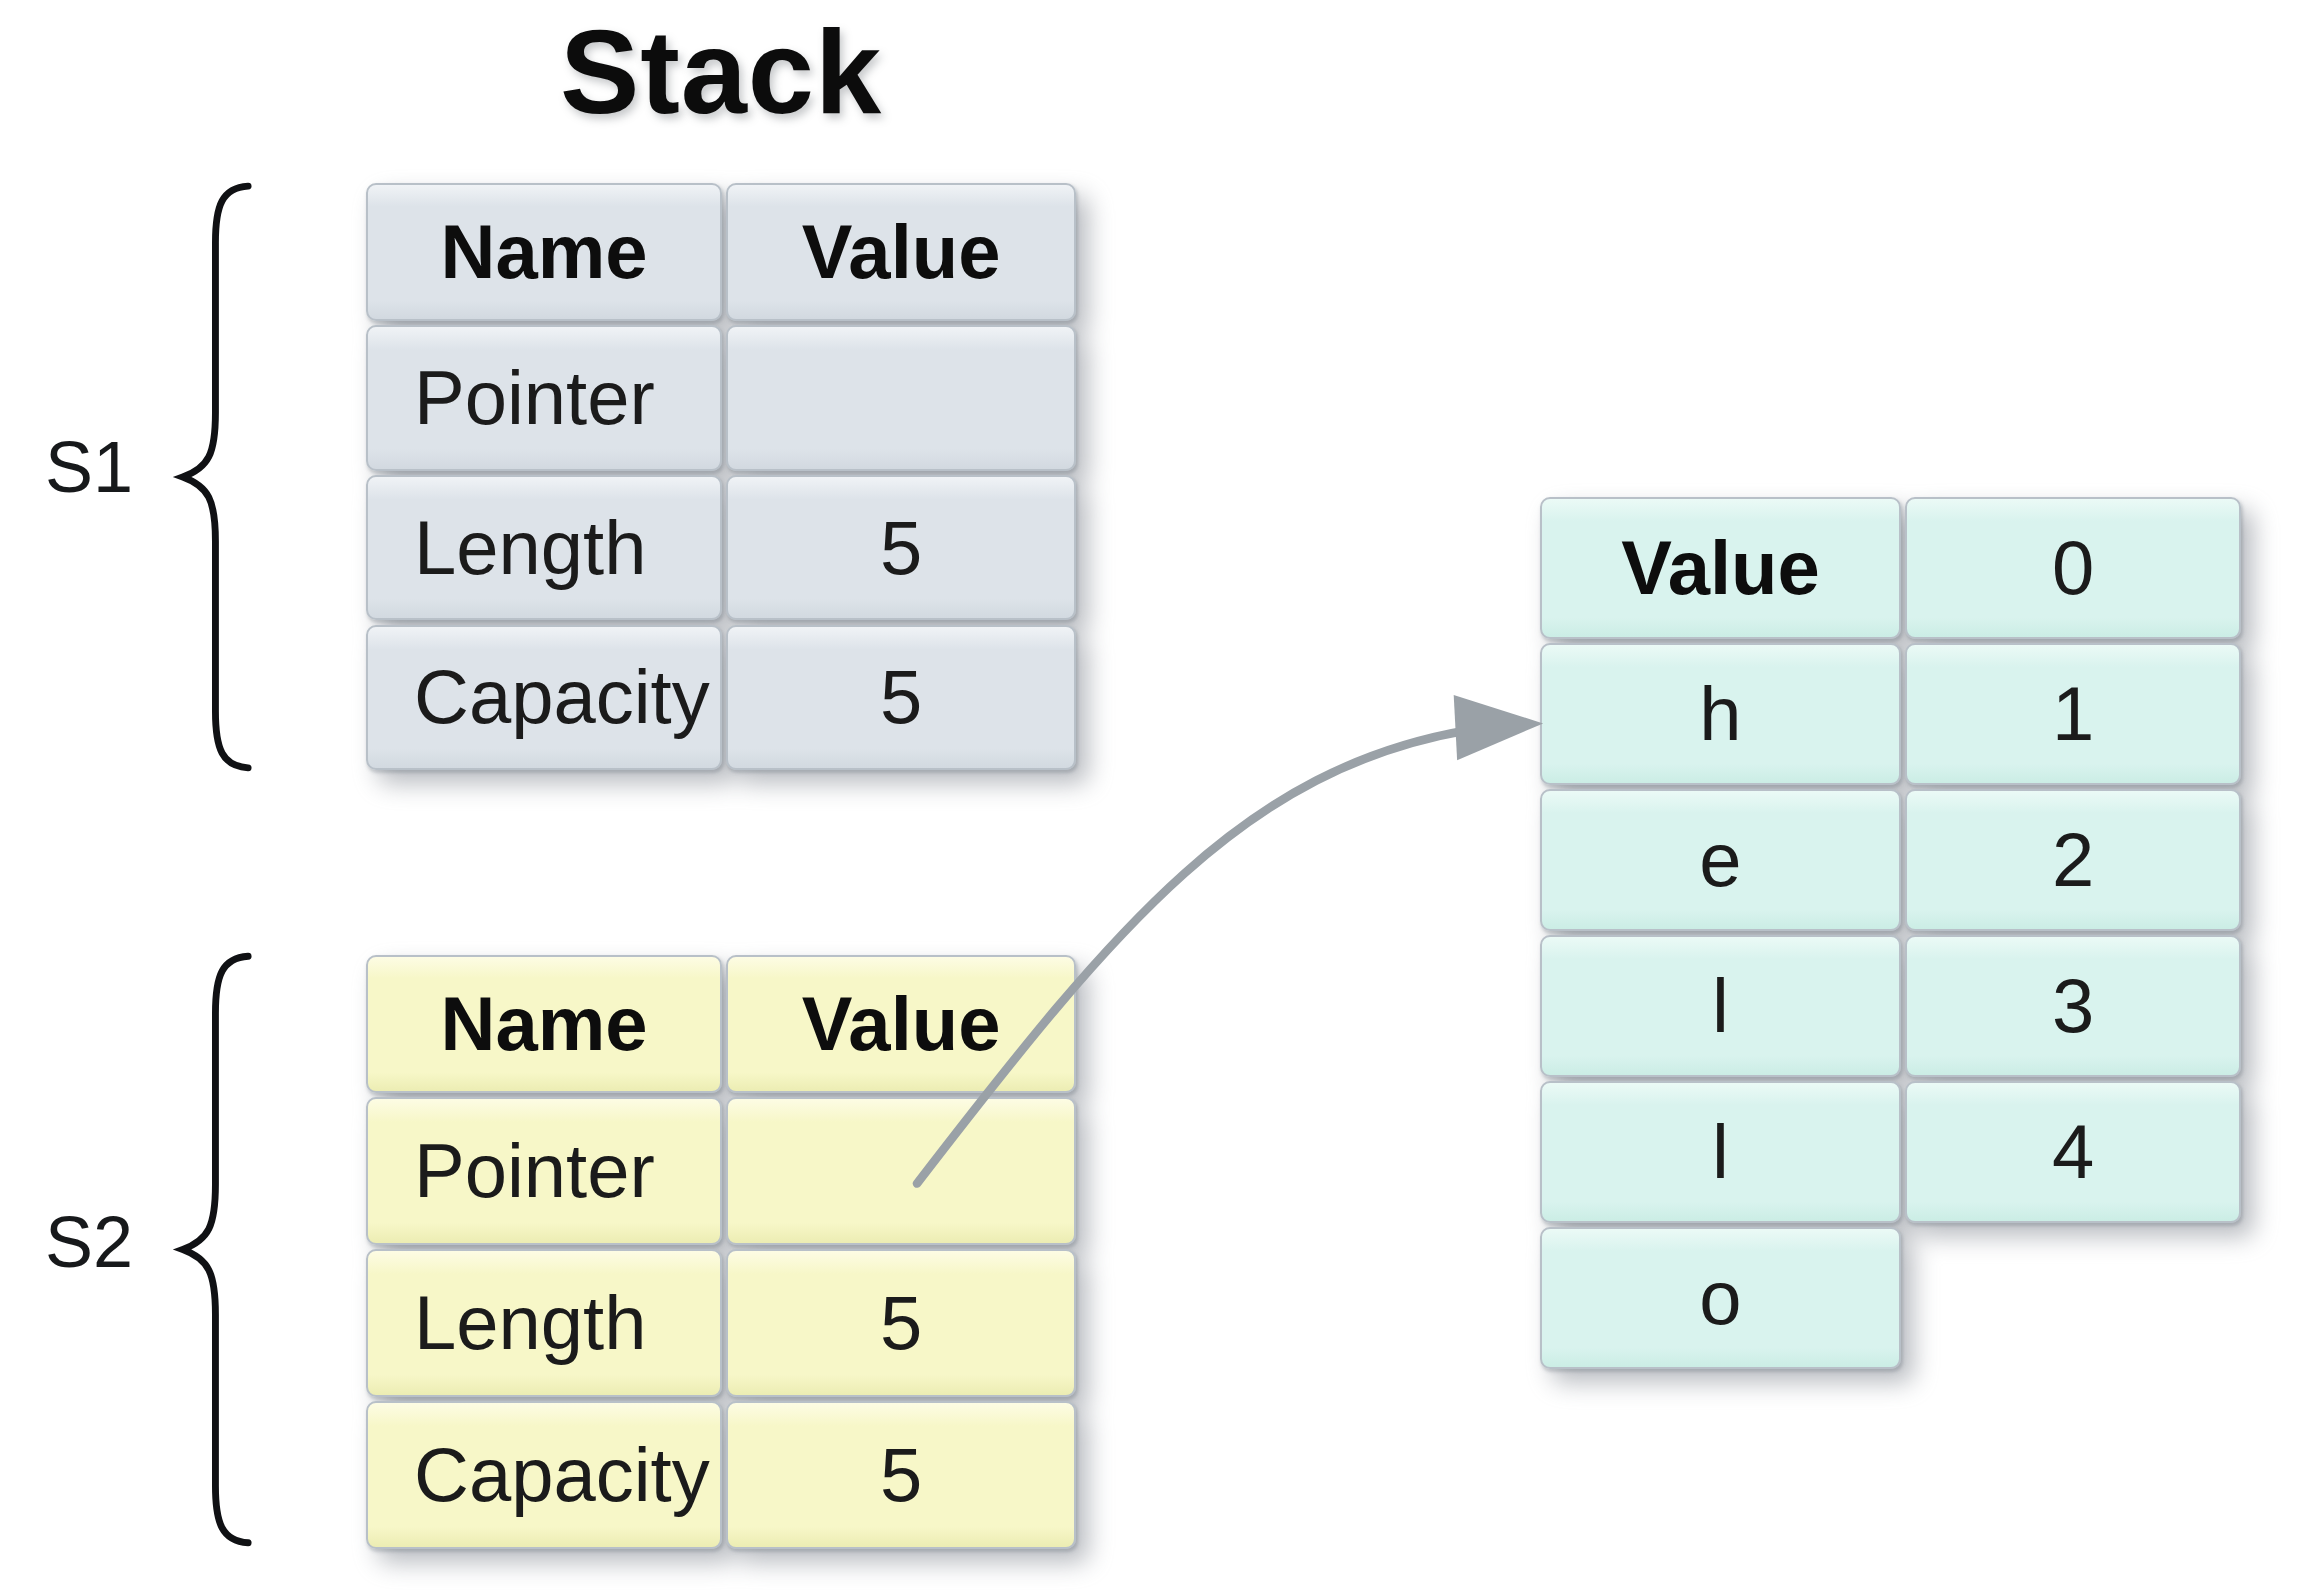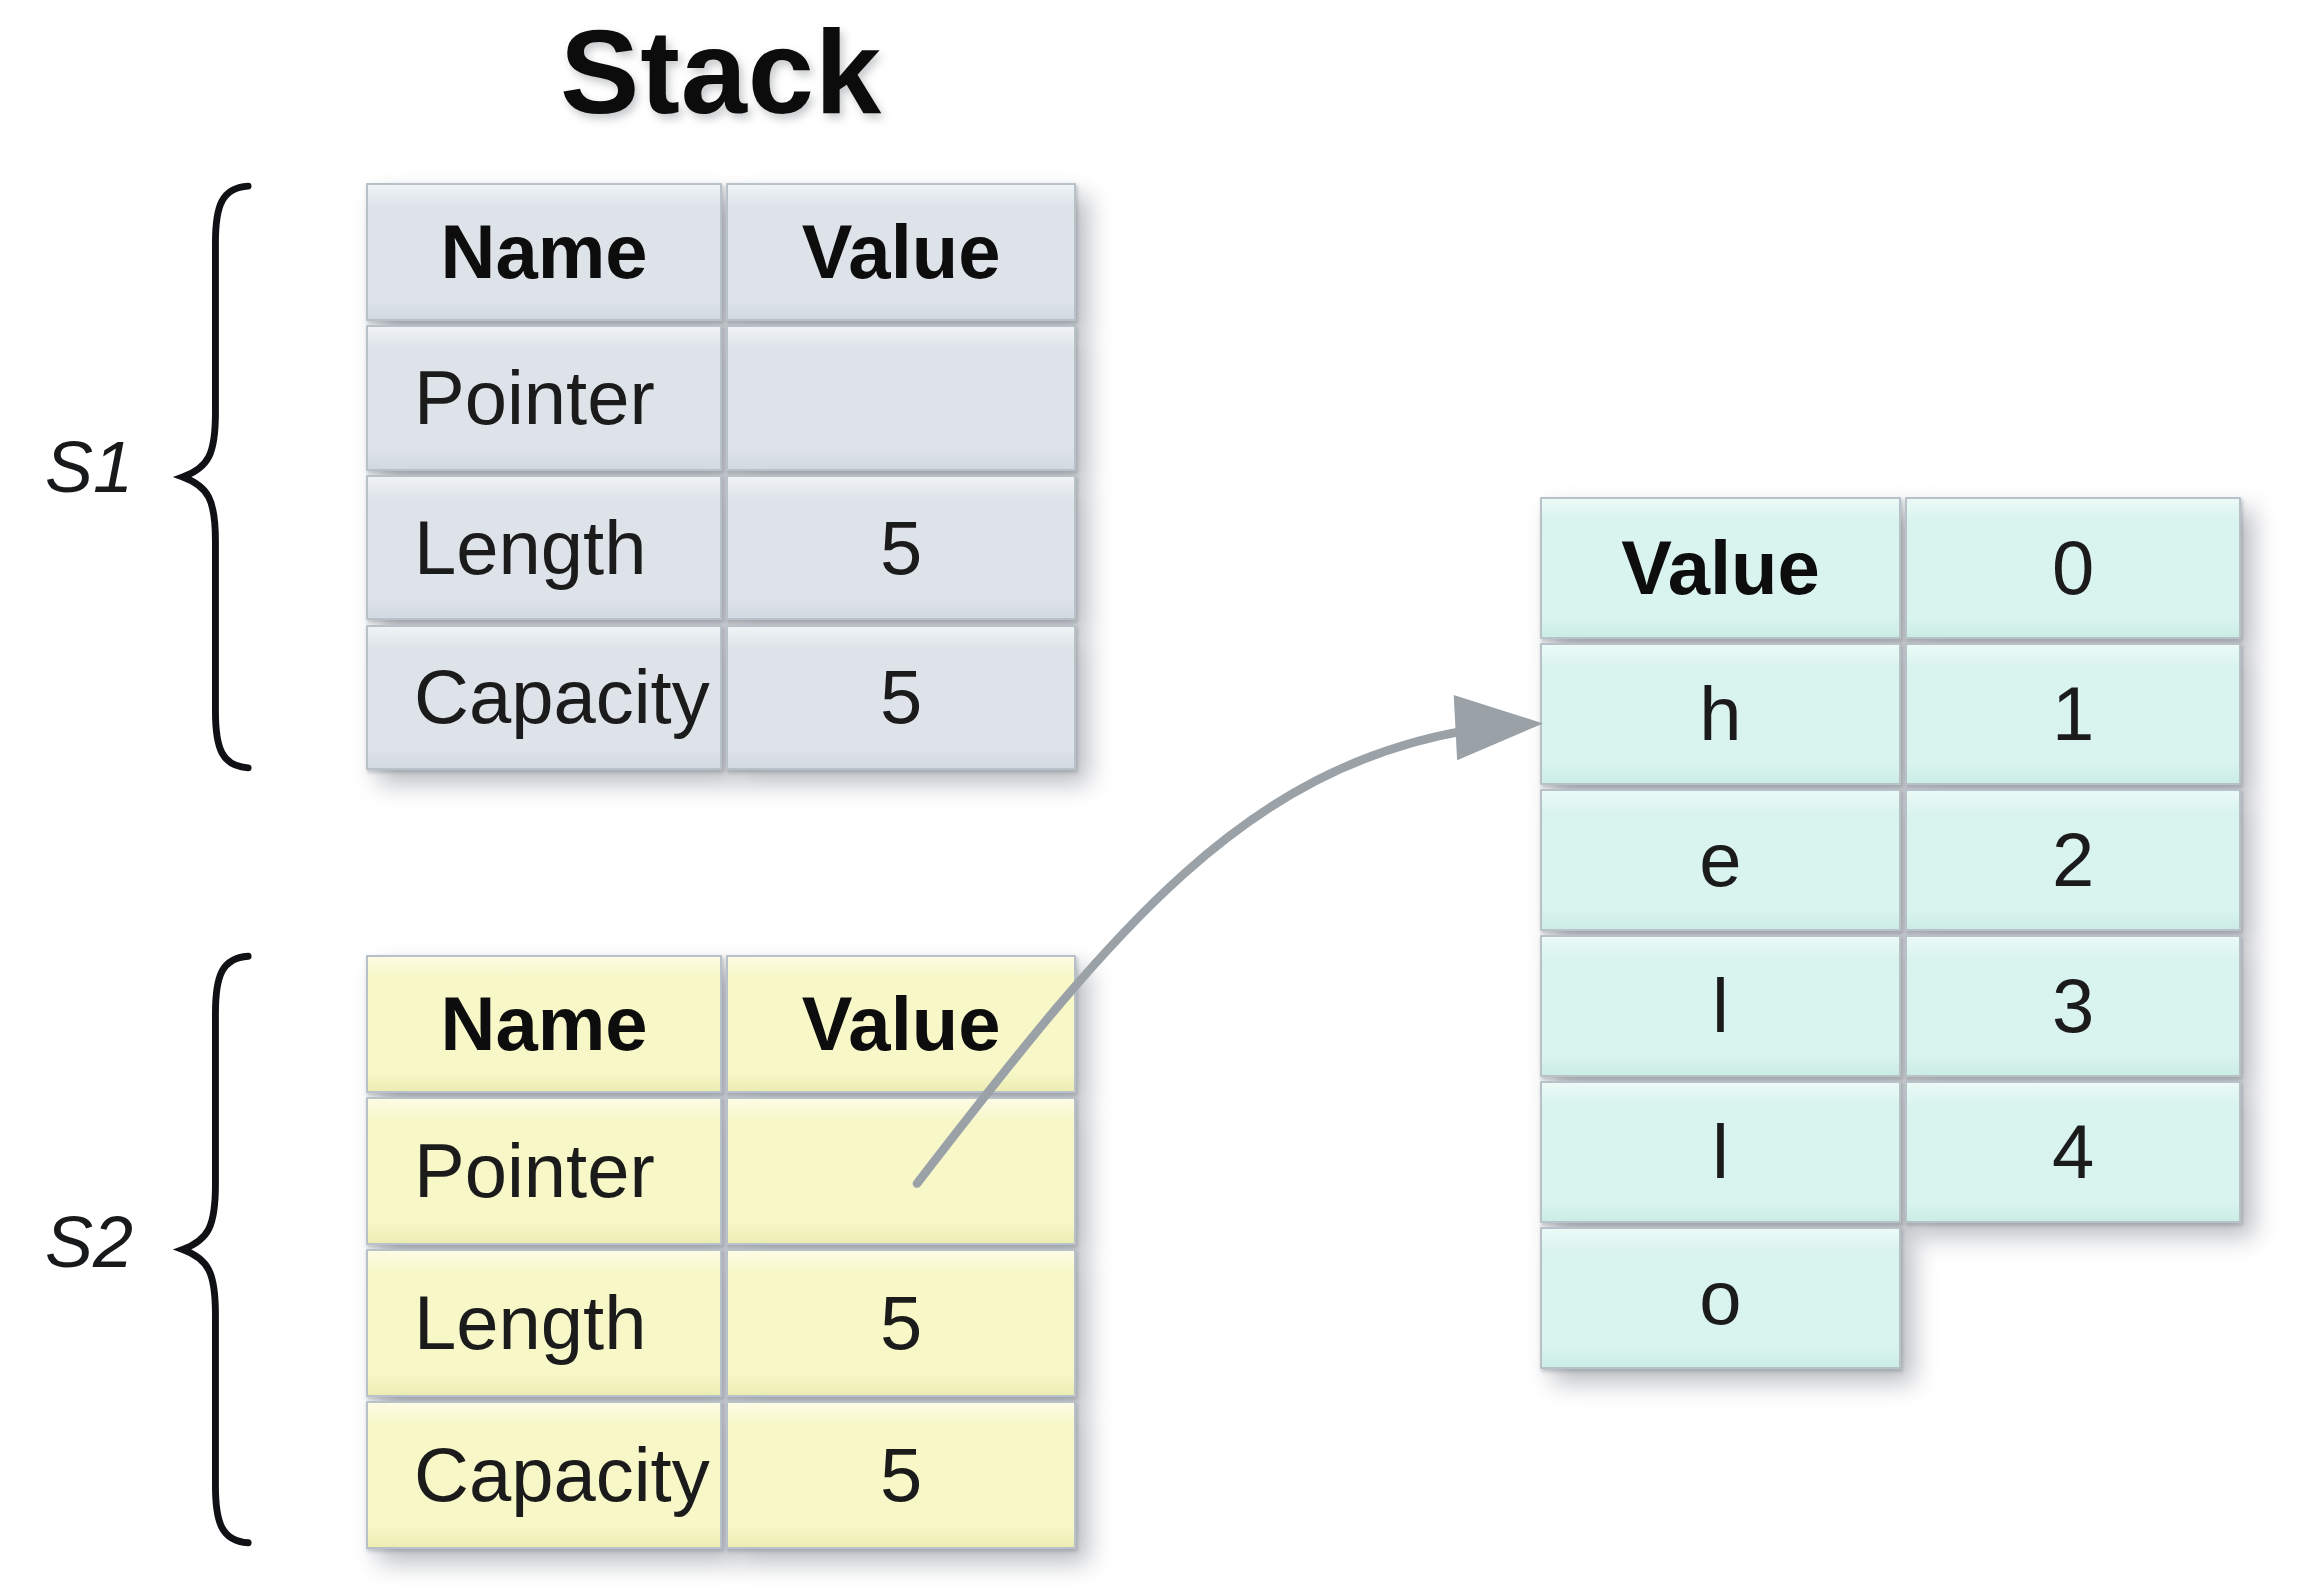--- a/index.html
+++ b/index.html
@@ -15,37 +15,36 @@
     position:absolute;margin:0;font-weight:bold;font-size:119px;line-height:1;
     color:#0c0c0c;text-align:center;letter-spacing:0.9px;
     text-shadow:3.4px 5.2px 8.6px rgba(130,135,140,0.45);
   }
   .stack-title{left:366px;top:12px;width:710px;}
   .heap-title{left:1540px;top:315px;width:701px;}
 
   .var-label{
     position:absolute;font-size:72px;line-height:1;color:#17191b;width:112px;
     text-align:center;
-    font-style:italic;
   }
   .label-s1{left:33px;top:431px;}
   .label-s2{left:33px;top:1206px;}
 
   .brace{position:absolute;overflow:visible;}
   .brace path{fill:none;stroke:#101114;stroke-width:8;stroke-linecap:round;}
   .brace-s1{left:169px;top:181px;width:86px;height:592px;}
   .brace-s2{left:169px;top:951px;width:86px;height:597px;}
 
   
   .memtable{
     position:absolute;display:grid;gap:4.3px;
     filter:drop-shadow(12px 13.8px 12px rgba(110,118,128,0.48));
   }
   .memtable .cell{
-    border-radius:1px;display:flex;align-items:center;justify-content:center;
+    border-radius:10px;display:flex;align-items:center;justify-content:center;
     font-size:76px;line-height:1;color:#1b1b1b;
     border:2.6px solid #b8c0c8;
     box-shadow:1.7px 2.6px 3.4px rgba(90,100,110,0.28);
     background:linear-gradient(180deg,var(--hi) 0%,var(--main) 16%,var(--main) 86%,var(--lo) 100%);
   }
   .memtable .cell.hdr{font-weight:bold;color:#0d0d0d;}
   .memtable .cell.name-body{justify-content:flex-start;padding-left:46px;}
 
   .table-s1{left:366px;top:183px;width:710px;height:587px;
     grid-template-columns:356px 1fr;grid-template-rows:138px 1fr 1fr 1fr;}

